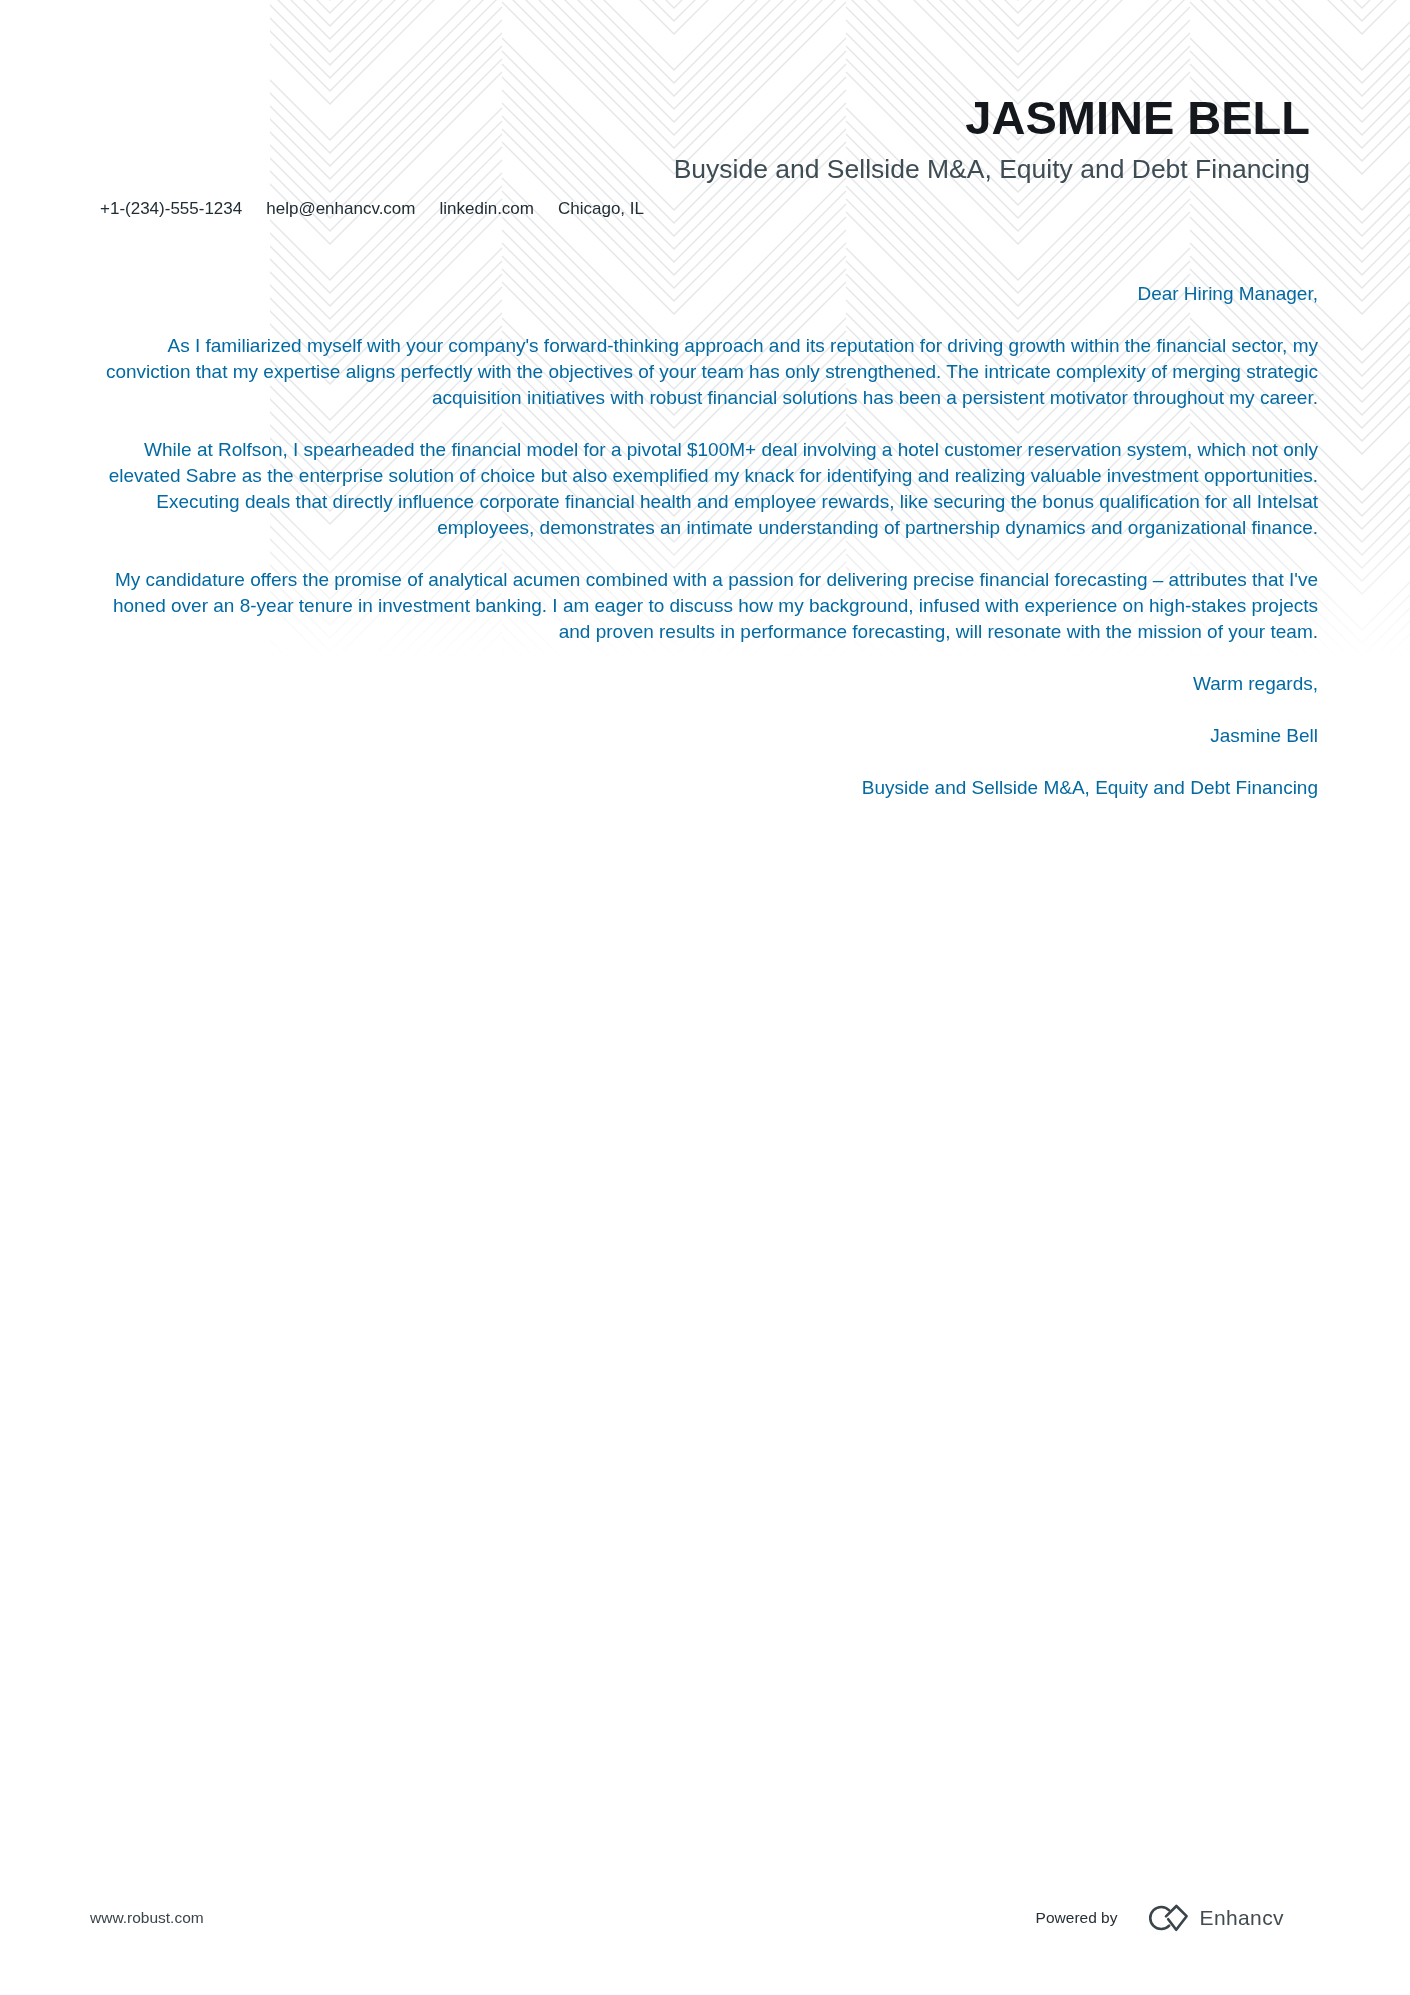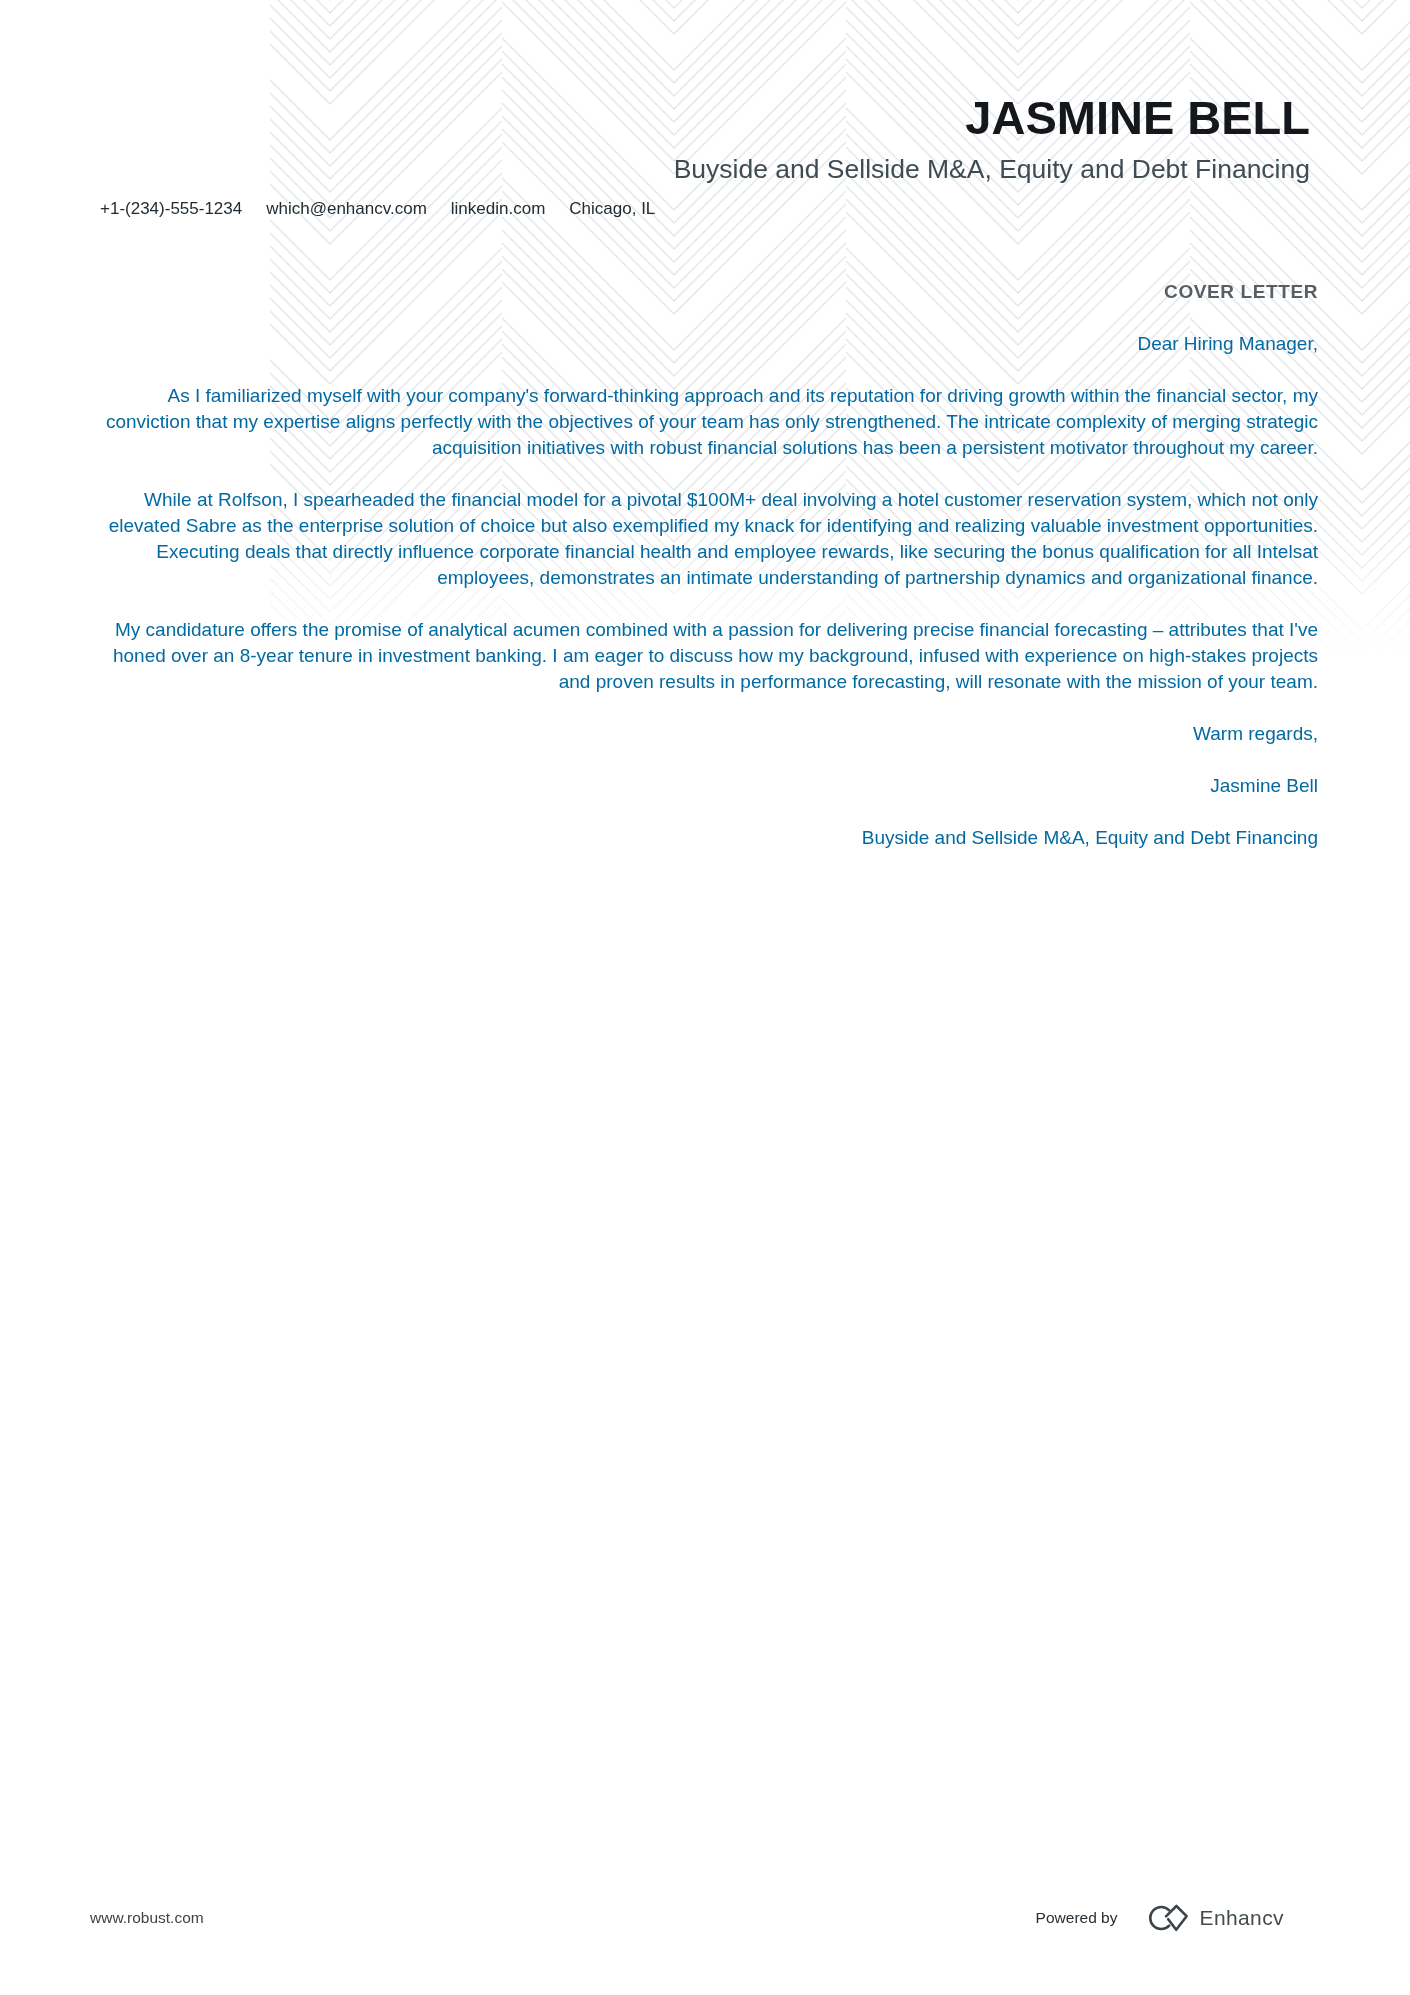--- a/index.html
+++ b/index.html
@@ -465,28 +465,27 @@
       <polyline points="1264,606 1436,778 1608,606" stroke="#e4e6e8"></polyline>
       <polyline points="1264,619 1436,791 1608,619" stroke="#e4e6e8"></polyline>
       <polyline points="1264,632 1436,804 1608,632" stroke="#e4e6e8"></polyline>
     </svg>
 
   <header>
     <h1 class="name">JASMINE BELL</h1>
     <div class="headline">Buyside and Sellside M&amp;A, Equity and Debt Financing</div>
     <div class="contacts">
       <span>+1-(234)-555-1234</span>
-      <a href="#">which@enhancv.com</a>
+      <a href="#">help@enhancv.com</a>
       <a href="#">linkedin.com</a>
       <span>Chicago, IL</span>
     </div>
   </header>
 
   <main>
-    <div class="section-heading">COVER LETTER</div>
     <p>Dear Hiring Manager,</p>
     <p>As I familiarized myself with your company's forward-thinking approach and its reputation for driving growth within the financial sector, my conviction that my expertise aligns perfectly with the objectives of your team has only strengthened. The intricate complexity of merging strategic acquisition initiatives with robust financial solutions has been a persistent motivator throughout my career.</p>
     <p>While at Rolfson, I spearheaded the financial model for a pivotal $100M+ deal involving a hotel customer reservation system, which not only elevated Sabre as the enterprise solution of choice but also exemplified my knack for identifying and realizing valuable investment opportunities. Executing deals that directly influence corporate financial health and employee rewards, like securing the bonus qualification for all Intelsat employees, demonstrates an intimate understanding of partnership dynamics and organizational finance.</p>
     <p>My candidature offers the promise of analytical acumen combined with a passion for delivering precise financial forecasting – attributes that I've honed over an 8-year tenure in investment banking. I am eager to discuss how my background, infused with experience on high-stakes projects and proven results in performance forecasting, will resonate with the mission of your team.</p>
     <p>Warm regards,</p>
     <p>Jasmine Bell</p>
     <p>Buyside and Sellside M&amp;A, Equity and Debt Financing</p>
   </main>
 
   <footer>

